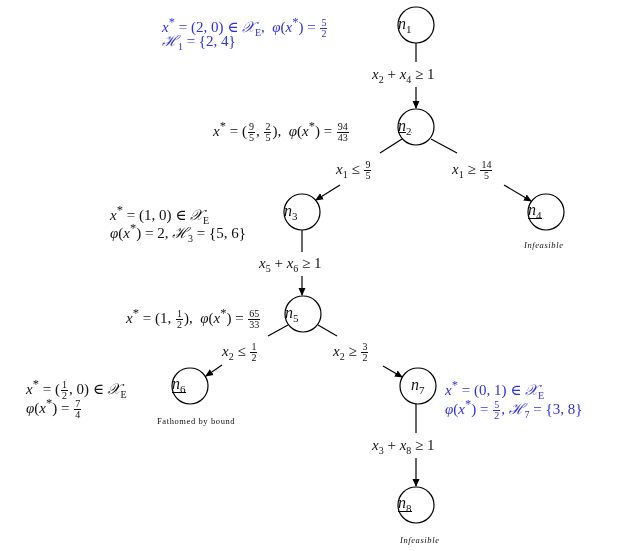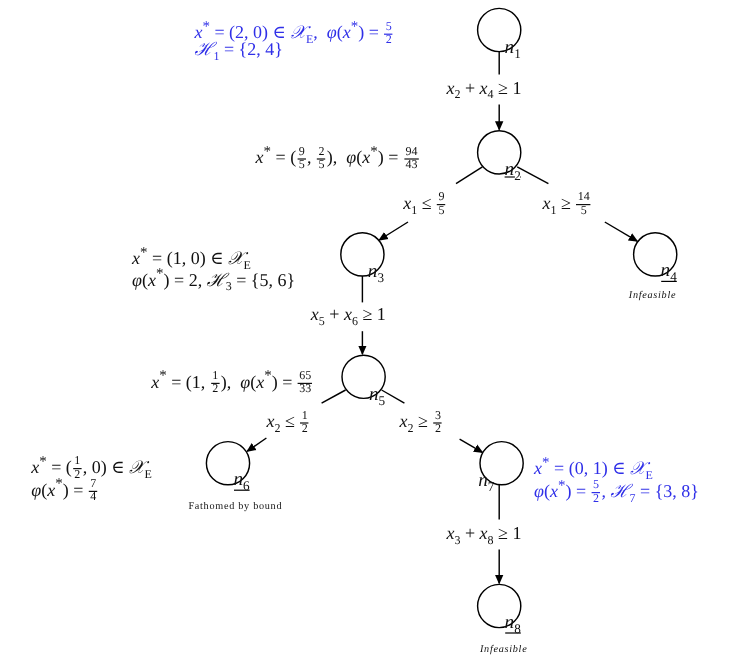--- a/index.html
+++ b/index.html
@@ -5,22 +5,22 @@
     html, body { margin: 0; padding: 0; background: #ffffff; }
     body { width: 628px; height: 551px; position: relative; overflow: hidden;
            font-family: "DejaVu Serif", "Liberation Serif", serif; color: #111; }
     svg.tree { position: absolute; left: 0; top: 0; }
     .edge { stroke: #000; stroke-width: 1.2; fill: none; }
     .node-circle { fill: #fff; stroke: #000; stroke-width: 1.2; }
     .lbl { position: absolute; white-space: nowrap; font-family: "Liberation Serif", "DejaVu Serif", serif;
            font-size: 15px; line-height: 17px; }
     .math i { font-style: italic; }
     .blue { color: #2f2fe8; }
-    .node-label { position: absolute; width: 36px; text-align: right; font-style: italic;
-                  font-family: "Liberation Serif", serif; font-size: 16px; line-height: 18px; margin-top: 16px; }
+    .node-label { position: absolute; width: 36px; text-align: left; font-style: italic;
+                  font-family: "Liberation Serif", serif; font-size: 16px; line-height: 18px; }
     .node-label sub { font-style: normal; font-size: 11px; }
     .node-label.underlined span.nm { border-bottom: 1px solid #000; padding-bottom: 0px; }
     .frac { display: inline-block; vertical-align: middle; text-align: center; font-size: 10px; line-height: 10px; margin: 0 1px; }
     .frac .num { display: block; border-bottom: 0.8px solid currentColor; padding: 0 1px; }
     .frac .den { display: block; padding: 0 1px; }
     .status { position: absolute; font-family: Liberation Serif, serif; font-size: 8.5px; letter-spacing: 0.6px; }
     .status.it { font-style: italic; }
     sub { font-size: 10px; }
     .cal { font-family: "DejaVu Serif", serif; font-style: italic; }
   </style>
@@ -64,21 +64,21 @@
   <circle class="node-circle" cx="418" cy="386" r="18"></circle>
   <circle class="node-circle" cx="416" cy="505" r="18"></circle>
 </svg>
 
 <div class="node-label" style="left:398px; top:15px;"><span class="nm"><span>n</span><sub>1</sub></span></div>
 <div class="node-label" style="left:398px; top:117px;text-decoration:underline;"><span class="nm"><span>n</span><sub>2</sub></span></div>
 <div class="node-label" style="left:284px; top:202px;"><span class="nm"><span>n</span><sub>3</sub></span></div>
 <div class="node-label underlined" style="left:528px; top:201px;"><span class="nm"><span>n</span><sub>4</sub></span></div>
 <div class="node-label" style="left:285px; top:304px;"><span class="nm"><span>n</span><sub>5</sub></span></div>
 <div class="node-label underlined" style="left:172px; top:375px;"><span class="nm"><span>n</span><sub>6</sub></span></div>
-<div class="node-label" style="left:376px; top:376px;"><span class="nm"><span>n</span><sub>7</sub></span></div>
+<div class="node-label" style="left:411px; top:376px;"><span class="nm"><span>n</span><sub>7</sub></span></div>
 <div class="node-label underlined" style="left:398px; top:494px;"><span class="nm"><span>n</span><sub>8</sub></span></div>
 
 <div class="lbl math" style="left:372px; top:66px;">
   <i>x</i><sub>2</sub><span> + </span><i>x</i><sub>4</sub><span> ≥ </span><span>1</span>
 </div>
 <div class="lbl math" style="left:336px; top:160px;">
   <i>x</i><sub>1</sub><span> ≤ </span><span class="frac"><span class="num">9</span><span class="den">5</span></span>
 </div>
 <div class="lbl math" style="left:452px; top:160px;">
   <i>x</i><sub>1</sub><span> ≥ </span><span class="frac"><span class="num">14</span><span class="den">5</span></span>

